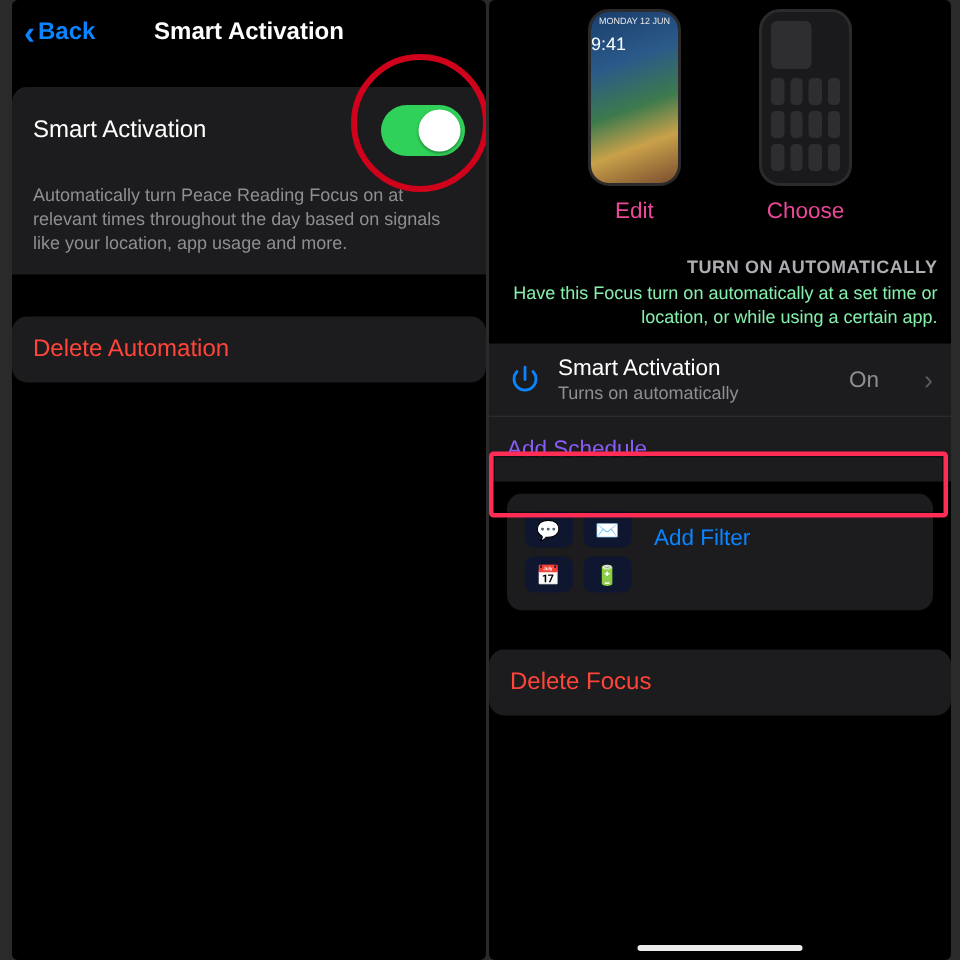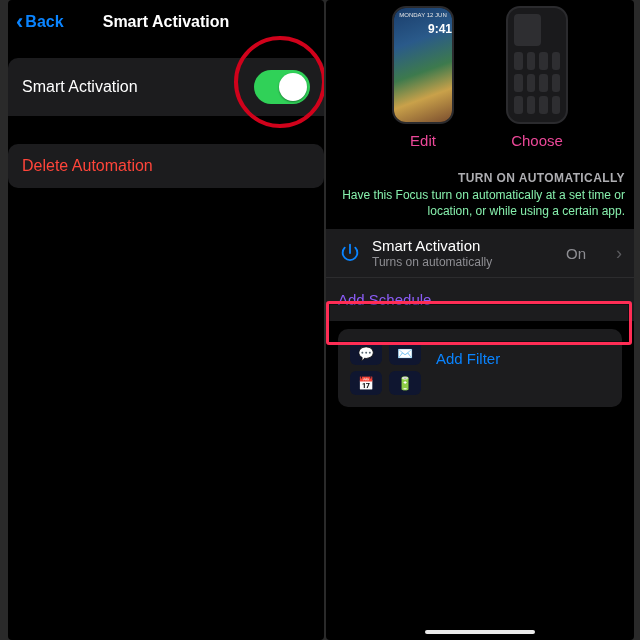--- a/index.html
+++ b/index.html
@@ -21,21 +21,21 @@
   .toggle .knob { position: absolute; right: 3px; top: 3px; width: 28px; height: 28px; border-radius: 50%; background: #fff; box-shadow: 0 1px 2px rgba(0,0,0,.4); }
   .sa-desc { color: #8e8e93; font-size: 12px; line-height: 1.35; padding: 6px 14px 12px 14px; background: #1c1c1e; }
   .delete-left { background: #1c1c1e; color: #ff453a; font-size: 16px; padding: 13px 14px; border-radius: 10px; margin-top: 28px; }
   .red-circle { position: absolute; width: 92px; height: 92px; border: 4px solid #d0021b; border-radius: 50%; pointer-events: none; }
 
   
   .previews { display: flex; gap: 36px; justify-content: center; padding: 6px 0 4px 0; }
   .preview { width: 78px; display: flex; flex-direction: column; align-items: center; gap: 8px; }
   .phone { width: 62px; height: 118px; border-radius: 14px; background: #0b0b0d; border: 2px solid #2b2b2e; position: relative; overflow: hidden; }
   .phone.lock .wall { position:absolute; inset:0; background: linear-gradient(160deg,#1a3d6b 0%, #2a5a8a 30%, #3d7a4d 55%, #c9a14a 75%, #7a4d2e 100%); }
-  .phone.lock .time { position:absolute; top:14px; left:0; right:0; text-align:right; font-size:12px; font-weight:700; color:#fff; }
+  .phone.lock .time { position:absolute; top:14px; left:0; right:0; text-align:left; font-size:12px; font-weight:400; color:#fff; }
   .phone.lock .date { position:absolute; top:4px; left:0; right:0; text-align:center; font-size:6px; color:#e6e6e6; }
   .phone.home { background:#1a1a1c; }
   .phone.home .grid { position:absolute; inset:8px 6px; display:grid; grid-template-columns: repeat(4, 1fr); gap:4px; }
   .phone.home .grid i { display:block; width:100%; padding-top:100%; background:#2e2e31; border-radius:3px; }
   .phone.home .big { position:absolute; left:6px; top:6px; width:46%; height:28%; background:#2e2e31; border-radius:4px; }
   .prev-label { color:#ec4899; font-size:15px; }
 
   .section-hdr { padding: 18px 9px 2px 16px; text-align: right; }
   .section-hdr .t { font-size: 12px; letter-spacing: .4px; color:#aeaeb2; font-weight:600; }
   .section-hdr .d { font-size: 12px; color:#86efac; line-height:1.35; margin-top:2px; }
@@ -81,20 +81,21 @@
     <div style="height:14px"></div>
 
     <div class="cell rounded-top">
       <div class="sa-row">
         <span class="sa-title">Smart Activation</span>
         <div class="toggle">
           <div class="knob"></div>
         </div>
       </div>
     </div>
+    <div class="sa-desc rounded-bot">Automatically turn Peace Reading Focus on at relevant times throughout the day based on signals like your location, app usage and more.</div>
 
     <div class="delete-left">
       <span>Delete Automation</span>
     </div>
 
     <div class="red-circle" style="left:226px; top:36px;"></div>
   </div>
 
   <div class="pane right">
 
@@ -164,19 +165,22 @@
           <span>✉️</span>
           <span>📅</span>
           <span>🔋</span>
         </div>
         <div class="ff-text">
           <span class="addf">Add Filter</span>
         </div>
       </div>
     </div>
 
+    <div class="delete-right">
+      <span>Delete Focus</span>
+    </div>
 
     <div class="home-ind"></div>
 
     <div class="hl-red" style="left:0px; top:301px; width:306px; height:44px;"></div>
   </div>
 
 </div>
 
 </body></html>

